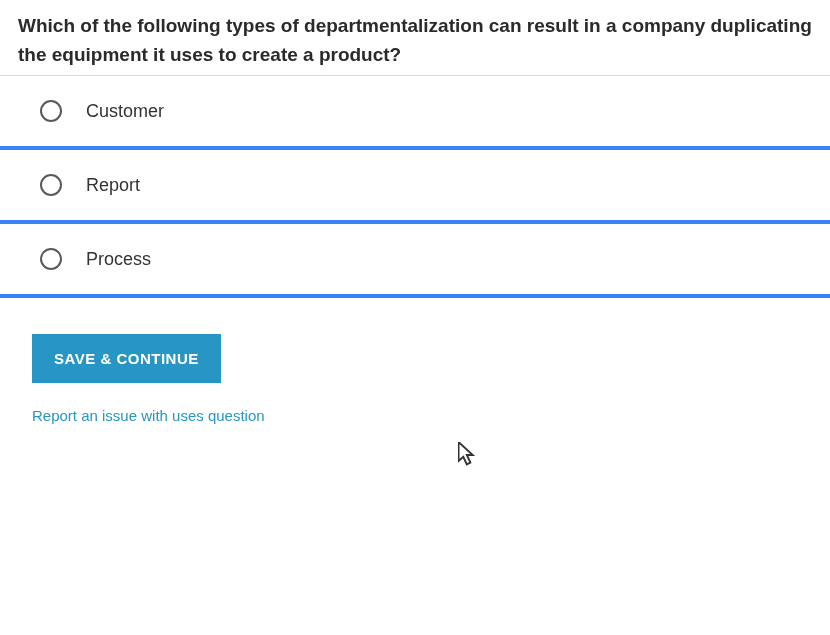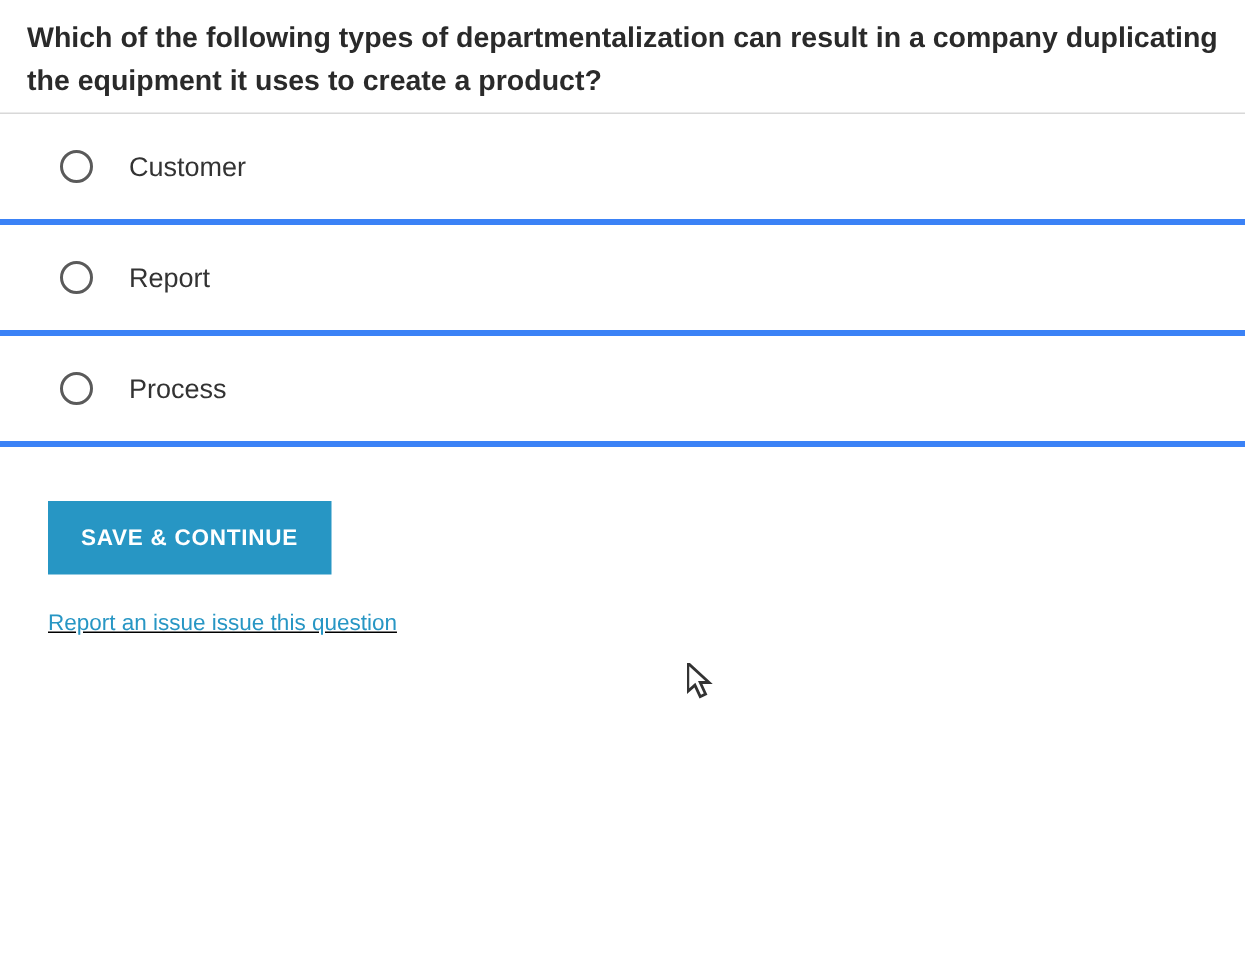--- a/index.html
+++ b/index.html
@@ -48,21 +48,20 @@
       border-radius: 50%;
       margin-right: 24px;
       flex-shrink: 0;
     }
     .option-label {
       font-size: 18px;
       color: #333333;
     }
     .footer-area {
       padding: 36px 32px 20px 32px;
-      text-decoration: underline;
     }
     .save-continue-btn {
       background: #2796c4;
       color: #ffffff;
       border: none;
       padding: 16px 22px;
       font-size: 15px;
       font-weight: 700;
       letter-spacing: 0.5px;
       cursor: pointer;
@@ -107,20 +106,20 @@
 
     <div class="option-row">
       <span class="radio-circle"></span>
       <span class="option-label">Process</span>
     </div>
 
   </div>
 
   <div class="footer-area">
     <button class="save-continue-btn">SAVE &amp; CONTINUE</button>
-    <a class="report-link">Report an issue issue this question</a>
+    <a class="report-link">Report an issue with uses question</a>
   </div>
 
 </div>
 
 <svg class="cursor-icon" width="20" height="26" viewBox="0 0 16 22">
   <path d="M0,0 L0,16 L4,12.5 L7,19 L10,17.5 L7,11 L12,11 Z" fill="none" stroke="#333" stroke-width="1.6"></path>
 </svg>
 
 </body></html>

